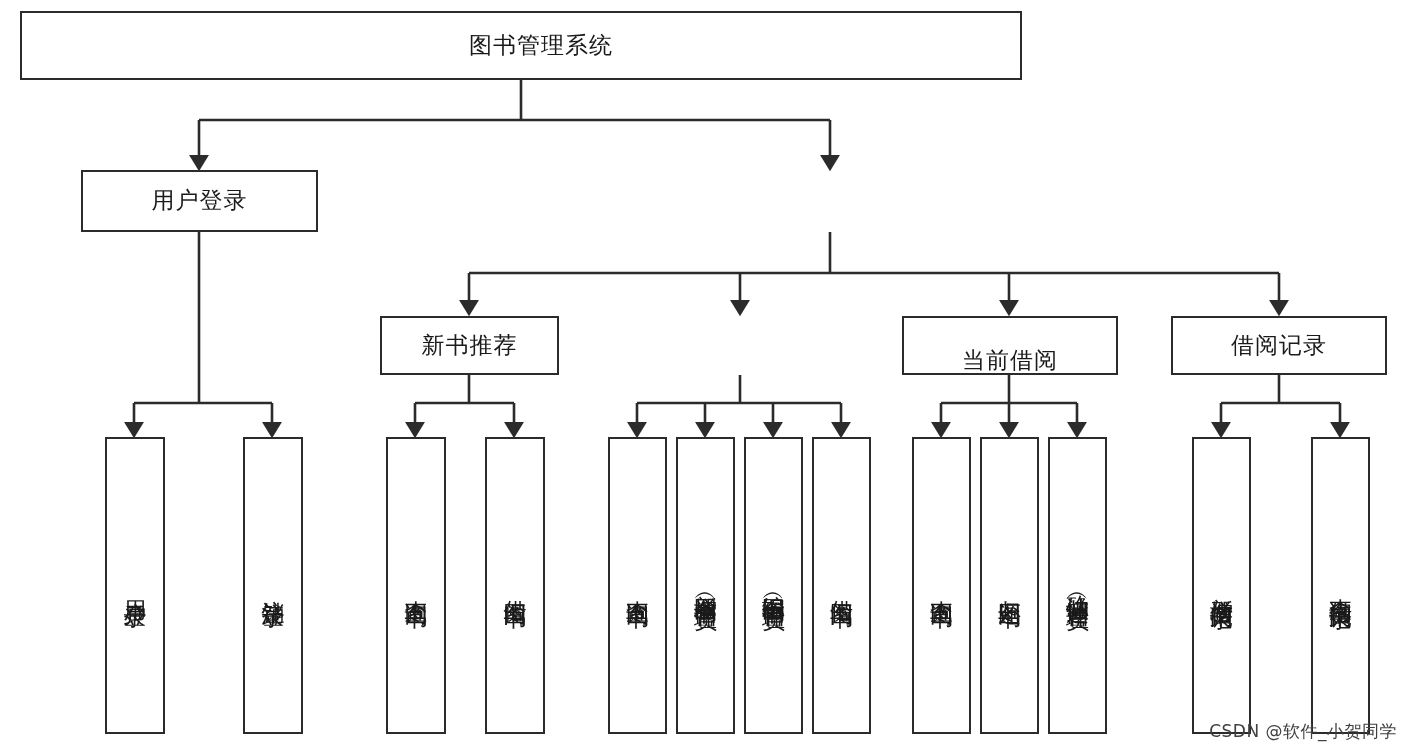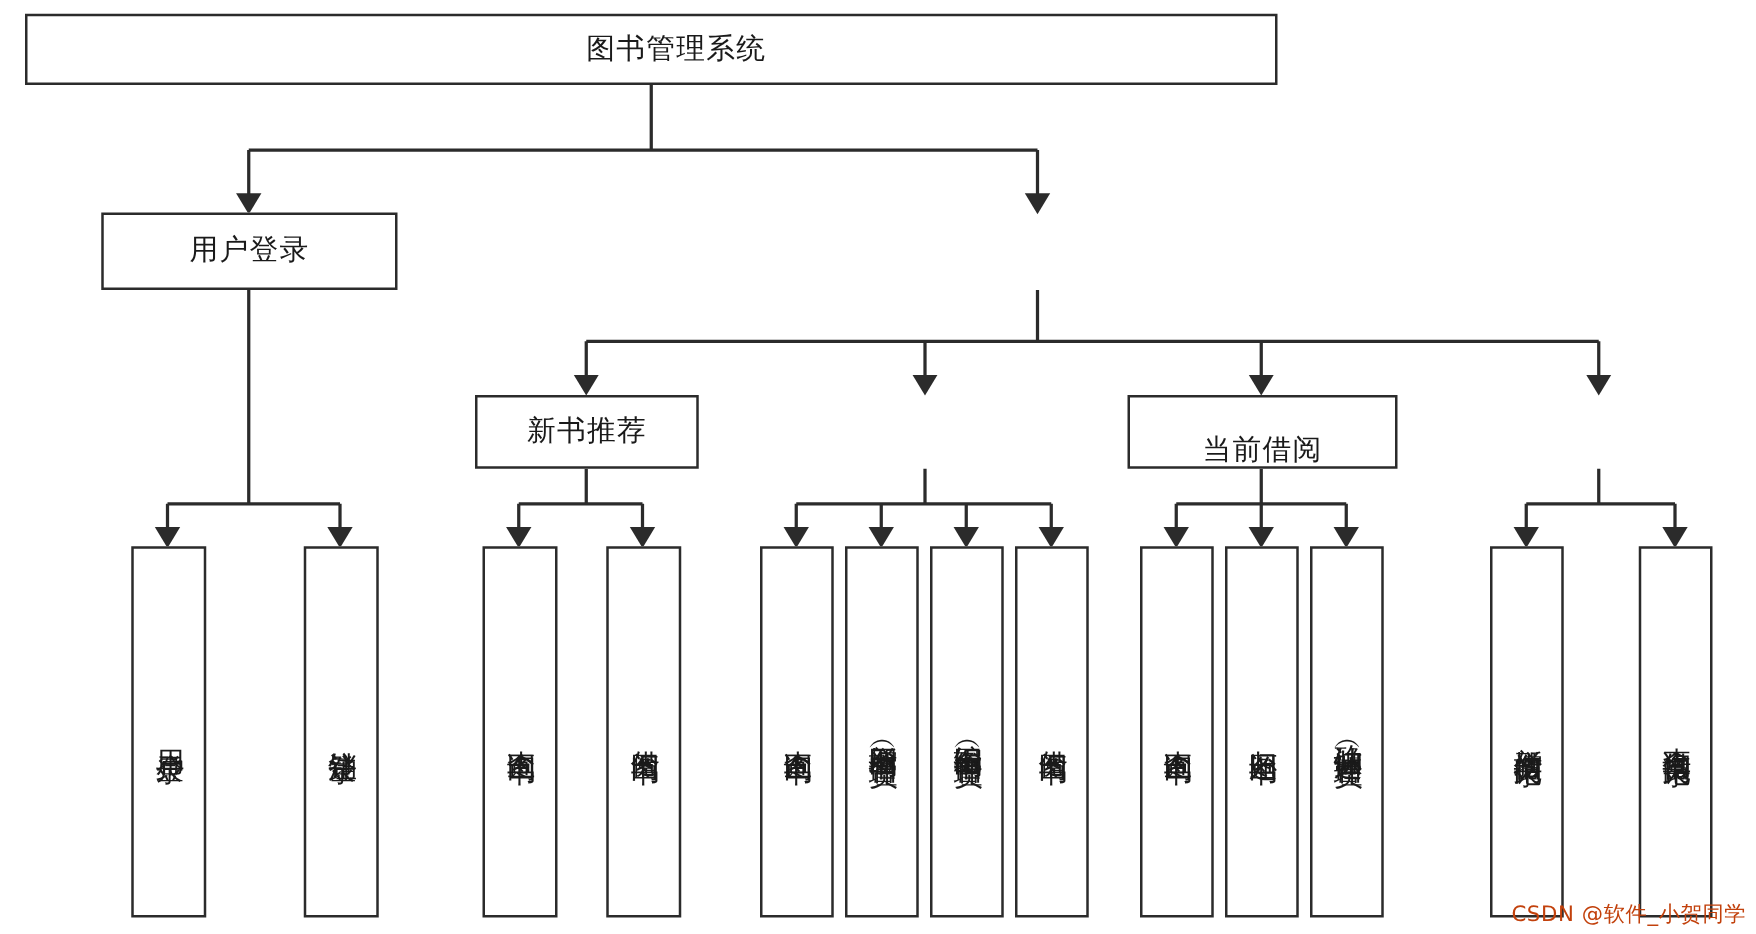--- a/index.html
+++ b/index.html
@@ -58,21 +58,21 @@
   .node-v > .vlabel {
     writing-mode: vertical-rl;
     text-orientation: upright;
     display: block;
   }
   .watermark {
     position: absolute;
     right: 8px;
     bottom: 4px;
     font-size: 17px;
-    color: #c2410c;
+    color: #404040;
     letter-spacing: 0.5px;
     white-space: nowrap;
     font-family: "DejaVu Sans", "Liberation Sans", sans-serif;
   }
 </style>
 </head>
 <body>
 
 <div id="diagram-root">
 
@@ -122,38 +122,41 @@
       <path d="M1009,403 L1009,430" marker-end="url(#arrowhead)"></path>
       <path d="M1077,403 L1077,430" marker-end="url(#arrowhead)"></path>
 
       <path d="M1279,375 L1279,403"></path>
       <path d="M1221,403 L1340,403"></path>
       <path d="M1221,403 L1221,430" marker-end="url(#arrowhead)"></path>
       <path d="M1340,403 L1340,430" marker-end="url(#arrowhead)"></path>
     </g>
   </svg>
 
-  <div class="node node-h node-root" style="left:20px; top:11px; width:1002px; height:57px;padding-left:40px;">
+  <div class="node node-h node-root" style="left:20px; top:11px; width:1002px; height:69px;padding-left:40px;">
     <span>图书管理系统</span>
   </div>
 
   <div class="node node-h" style="left:81px; top:170px; width:237px; height:62px;">
     <span>用户登录</span>
   </div>
 
 
   <div class="node node-h" style="left:380px; top:316px; width:179px; height:59px;">
     <span>新书推荐</span>
   </div>
 
 
   <div class="node node-h" style="left:902px; top:316px; width:216px; height:59px;align-items:flex-end;">
     <span>当前借阅</span>
   </div>
 
+  <div class="node node-h" style="left:1171px; top:316px; width:216px; height:59px;">
+    <span>借阅记录</span>
+  </div>
 
   <div class="node node-v" style="left:105px; top:437px; width:60px; height:297px;">
     <span class="vlabel">用户登录</span>
   </div>
   <div class="node node-v" style="left:243px; top:437px; width:60px; height:297px;">
     <span class="vlabel">注销登录</span>
   </div>
 
   <div class="node node-v" style="left:386px; top:437px; width:60px; height:297px;">
     <span class="vlabel">查询图书</span>

